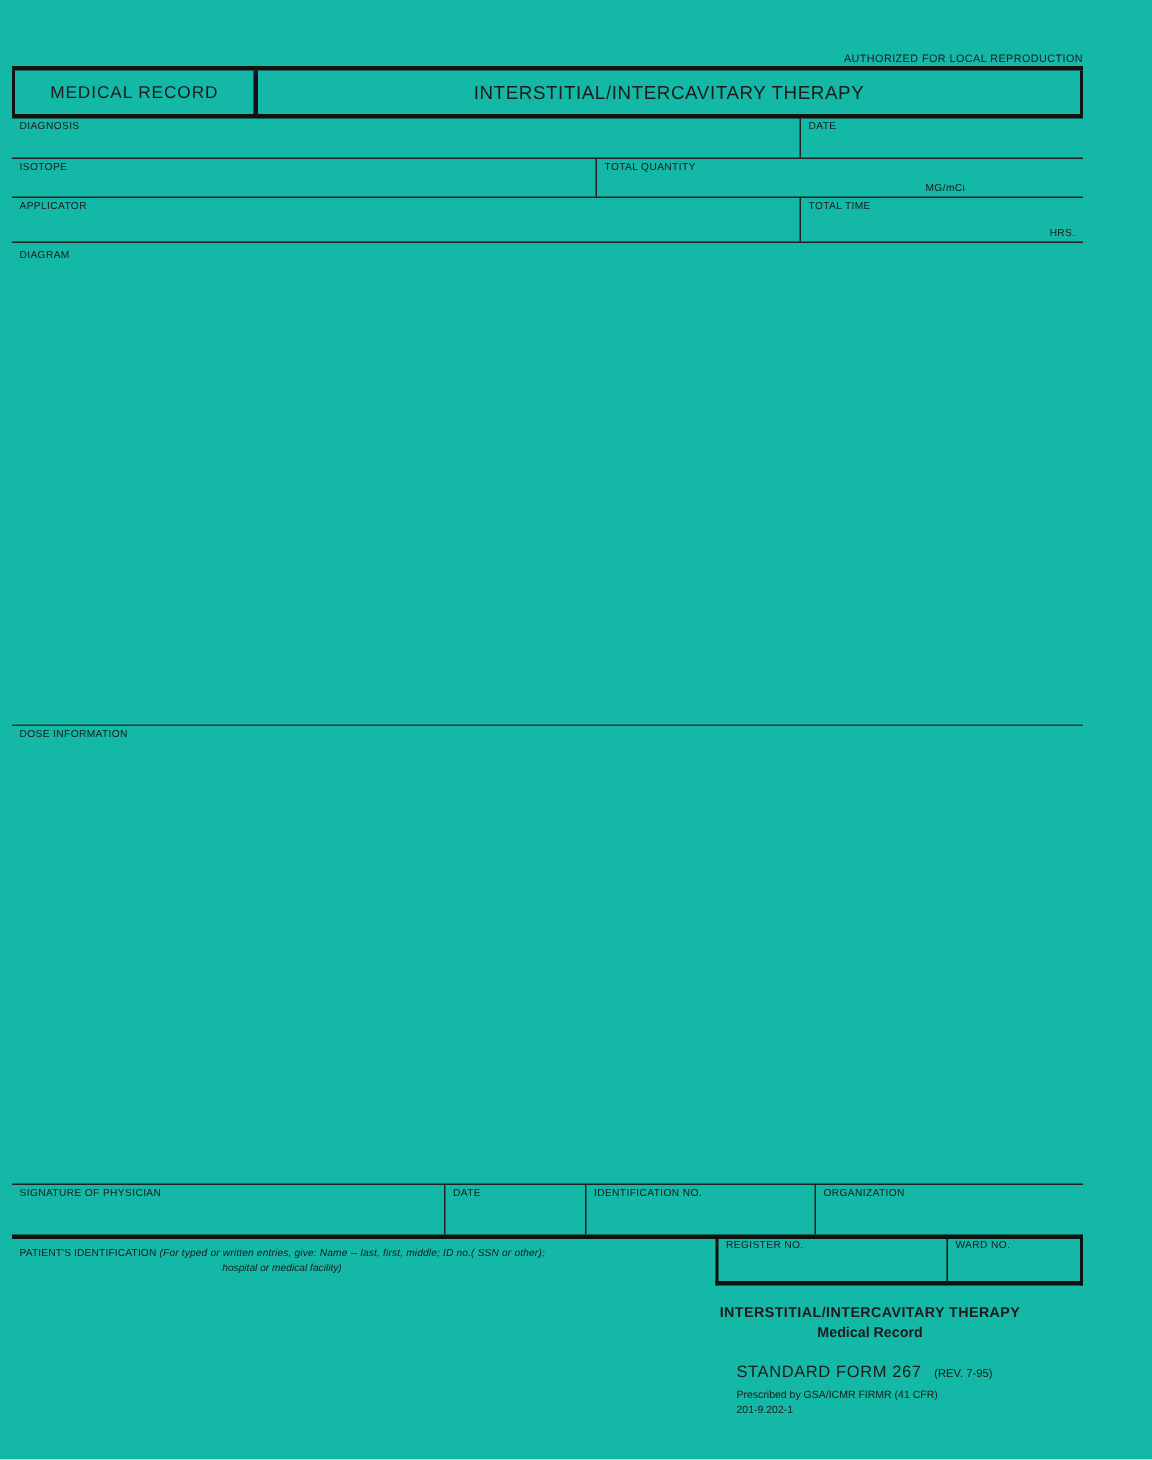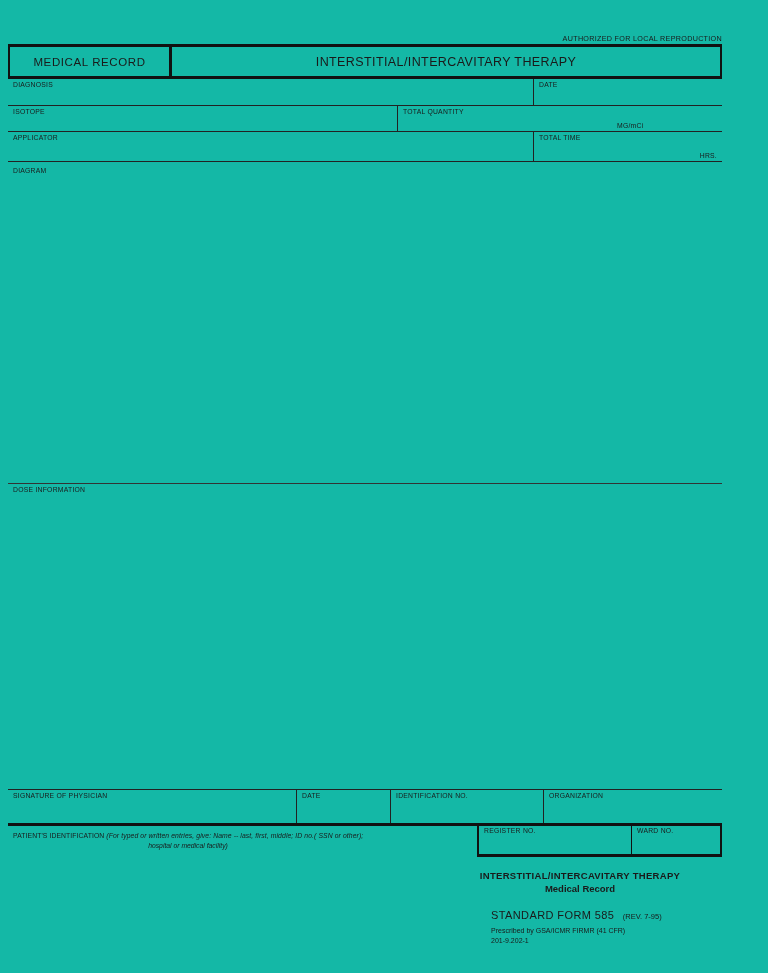--- a/index.html
+++ b/index.html
@@ -164,21 +164,21 @@
     <div class="ward-cell">
       <span class="lbl">WARD NO.</span>
     </div>
   </div>
 
   <div class="footer-title">INTERSTITIAL/INTERCAVITARY THERAPY</div>
   <div class="footer-subtitle">Medical Record</div>
 
   <div class="form-number-block">
     <div>
-      <span class="form-number">STANDARD FORM 585</span>
+      <span class="form-number">STANDARD FORM 267</span>
       <span class="form-rev">(REV. 7-95)</span>
     </div>
     <div class="prescribed">
       <div>Prescribed by GSA/ICMR FIRMR (41 CFR)</div>
       <div>201-9.202-1</div>
     </div>
   </div>
 
 </div>
 

